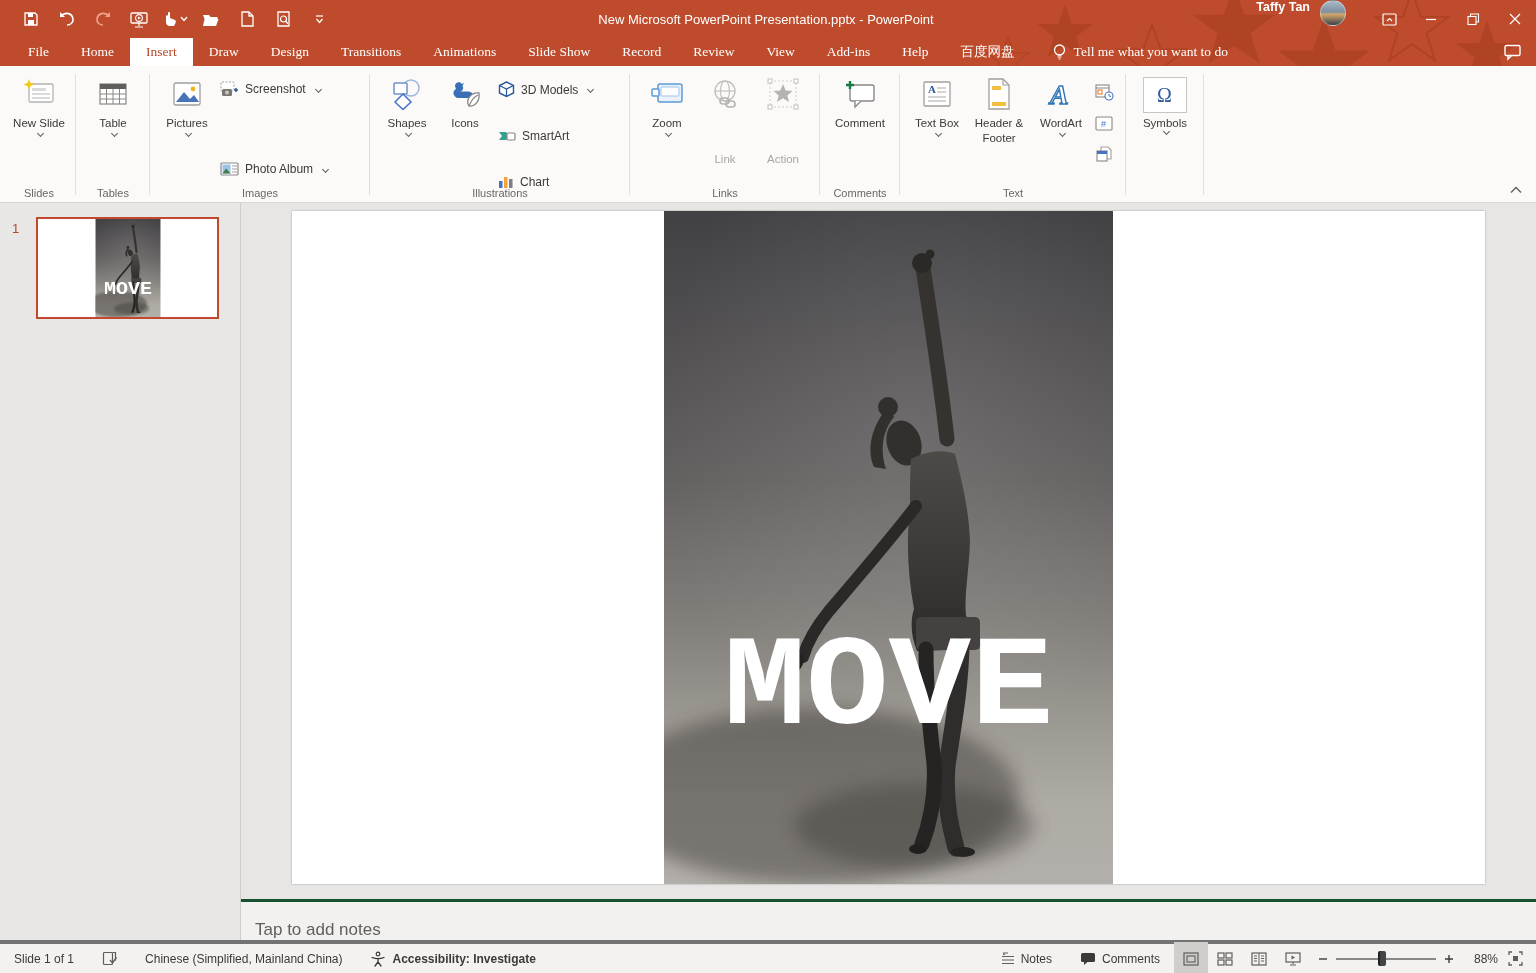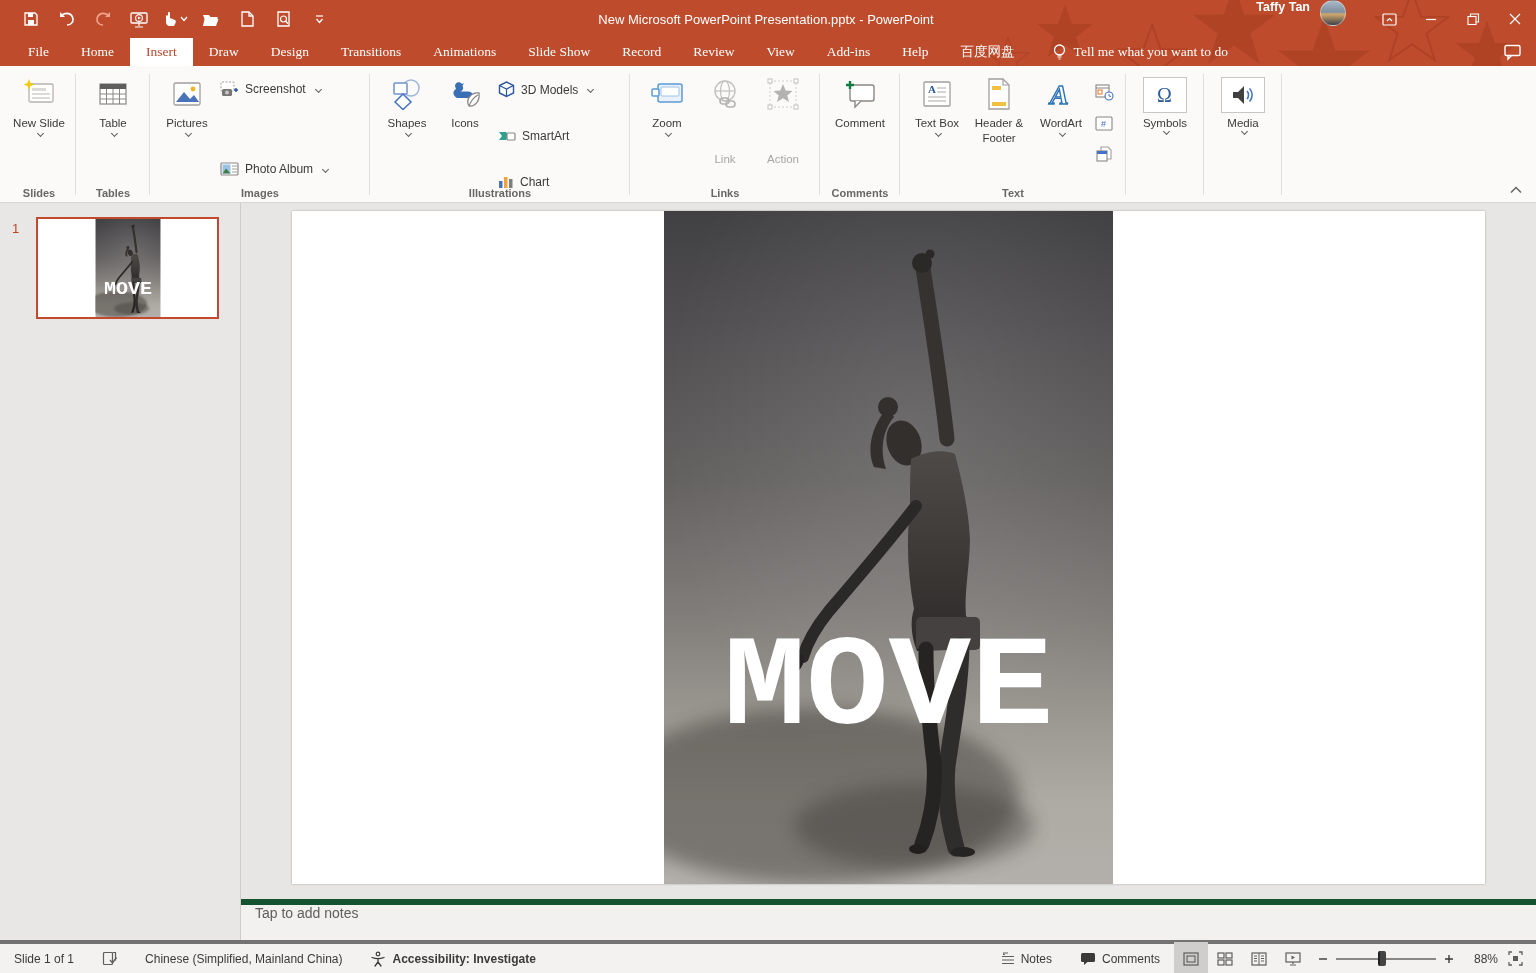--- a/index.html
+++ b/index.html
@@ -26,21 +26,21 @@
   .tabrow { position:relative; height:28px; display:flex; align-items:stretch; z-index:2; padding-left:12px;font-family:Liberation Serif, serif; }
   .tab { padding:0 16px; display:flex; align-items:center; font-size:13.5px; color:#fff; white-space:nowrap; }
   .tab.active { background:#fff; color:#b7472a; }
   .tellme { display:flex; align-items:center; gap:8px; margin-left:22px; font-size:13.5px; }
   .tabrow-right { margin-left:auto; display:flex; align-items:center; padding-right:14px; }
 
   
   .ribbon { height:137px; background:#fbfaf9; border-bottom:1px solid #d8d6d4; display:flex; align-items:stretch; padding:0 2px; position:relative; flex:0 0 auto; }
   .group { position:relative; display:flex; flex-direction:column; align-items:center; padding:7px 8px 17px; }
   .group::after { content:""; position:absolute; right:0; top:8px; bottom:7px; width:1px; background:#e1dfdd; }
-  .group-label { position:absolute; bottom:3px; left:0; right:0; text-align:center; font-size:11px; color:#696763; white-space:nowrap;font-weight:bold; }
+  .group-label { position:absolute; bottom:3px; left:0; right:0; text-align:center; font-size:11px; color:#696763; white-space:nowrap; }
   .group-content { display:flex; align-items:flex-start; height:100%; }
   .bigbtn { display:flex; flex-direction:column; align-items:center; width:58px; padding-top:2px; font-size:11.5px; color:#3b3a39; text-align:center; line-height:1.3; }
   .bigbtn .bicon { height:38px; display:flex; align-items:center; justify-content:center; margin-bottom:3px; }
   .bigbtn.disabled { color:#a8a6a4;gap:36px; }
   .chv { display:inline-block; width:5px; height:5px; border-right:1.3px solid #5f5e5c; border-bottom:1.3px solid #5f5e5c; transform:rotate(45deg); margin-left:2px; vertical-align:2px; }
   .stackcol { display:flex; flex-direction:column; justify-content:space-between; padding:8px 4px 14px; height:118px; }
   .stackrow { display:flex; align-items:center; gap:6px; font-size:12px; color:#3b3a39; white-space:nowrap; }
   .stackrow .chv { margin-left:4px; }
   .chv-right { margin-left:auto; }
   .smallcol { display:flex; flex-direction:column; gap:9px; padding:8px 2px; }
@@ -50,21 +50,21 @@
   .ribbon-collapse { position:absolute; right:14px; bottom:4px; }
 
   
   .bodyrow { flex:1 1 auto; display:flex; min-height:0; }
   .thumbs { width:241px; background:#e8e7e6; border-right:1px solid #cfcdcc; position:relative; padding-top:14px; }
   .thumb-num { position:absolute; left:12px; top:18px; color:#b7472a; font-size:13px; }
   .thumb { margin-left:36px; width:183px; height:102px; background:#fff; border:2px solid #c2492d; display:flex; align-items:center; justify-content:center; }
   .editor { flex:1; display:flex; flex-direction:column; min-width:0; }
   .canvas { height:696px; display:flex; justify-content:center; align-items:flex-start; padding-top:8px; background:#e7e6e5; }
   .slide { width:1193px; height:673px; background:#fff; box-shadow:0 0 2px rgba(0,0,0,.3); display:flex; justify-content:center; }
-  .notesbar { flex:1; background:#f2f1f0; border-top:6px solid #14532d; display:flex; align-items:flex-start; padding-left:14px; font-size:14px; color:#605e5c; }
+  .notesbar { flex:1; background:#f2f1f0; border-top:3px solid #14532d; display:flex; align-items:flex-end; padding-left:14px; font-size:17px; color:#605e5c; }
 
   
   .statusbar { height:33px; background:#f3f2f1; border-top:4px solid #737373; display:flex; align-items:center; font-size:12px; color:#3b3a39; flex:0 0 auto; }
   .sb-left { display:flex; align-items:center; gap:0; }
   .sb-item { display:flex; align-items:center; gap:6px; padding:0 14px; height:33px; }
   .sb-bold { font-weight:bold; }
   .sb-right { margin-left:auto; display:flex; align-items:center; }
   .viewbtn { width:34px; height:33px; display:flex; align-items:center; justify-content:center; }
   .viewbtn.active { background:#d0cecd; }
   .zoomctl { display:flex; align-items:center; gap:8px; padding:0 8px; }
@@ -520,34 +520,20 @@
             <svg width="24" height="24" viewBox="0 0 24 24">
                 <text x="4" y="19" font-size="20" font-family="'Liberation Serif',serif" fill="#2e5d9e">Ω</text>
               </svg>
           </span>
           <span>Symbols</span>
           <span class="chv"></span>
         </div>
       </div>
     </div>
 
-    <div class="group">
-      <div class="group-content">
-        <div class="boxbtn">
-          <span class="boxicon">
-            <svg width="24" height="22" viewBox="0 0 24 22">
-                <path d="M2,8 h5 l6,-6 v18 l-6,-6 h-5 Z" fill="#404040"></path>
-                <path d="M16,7 C18,9 18,13 16,15 M18.5,4.5 C22,8 22,14 18.5,17.5" fill="none" stroke="#4472c4" stroke-width="1.6"></path>
-              </svg>
-          </span>
-          <span>Media</span>
-          <span class="chv"></span>
-        </div>
-      </div>
-    </div>
 
     <div class="ribbon-collapse">
       <svg width="12" height="8" viewBox="0 0 12 8">
           <path d="M1,6.5 L6,1.5 L11,6.5" fill="none" stroke="#5f5e5c" stroke-width="1.4"></path>
         </svg>
     </div>
   </div>
 
   <div class="bodyrow">
     <div class="thumbs">

